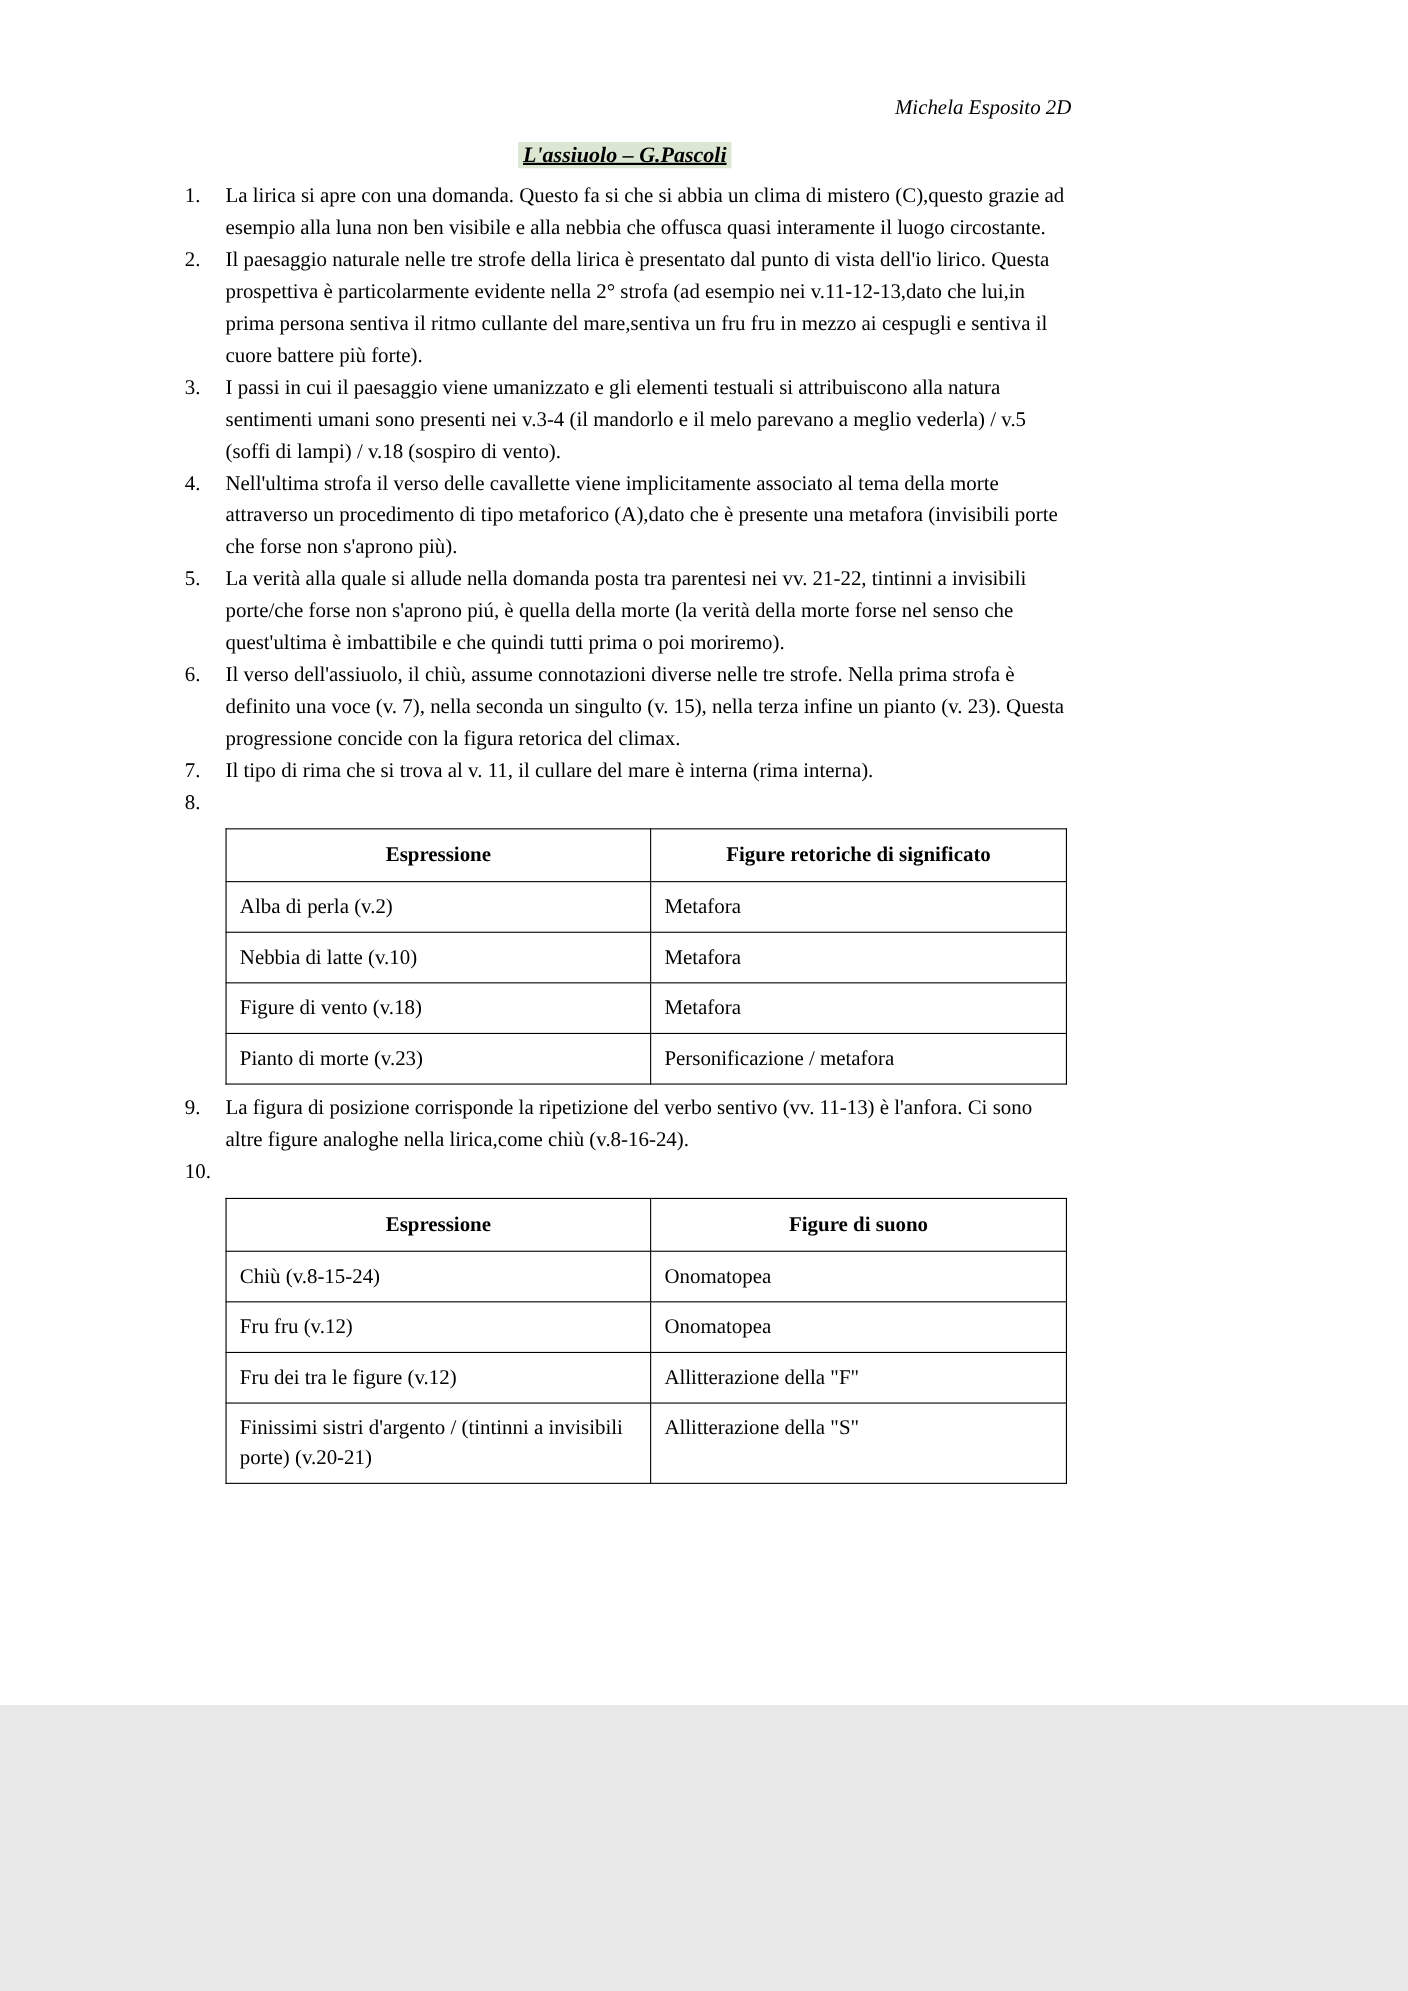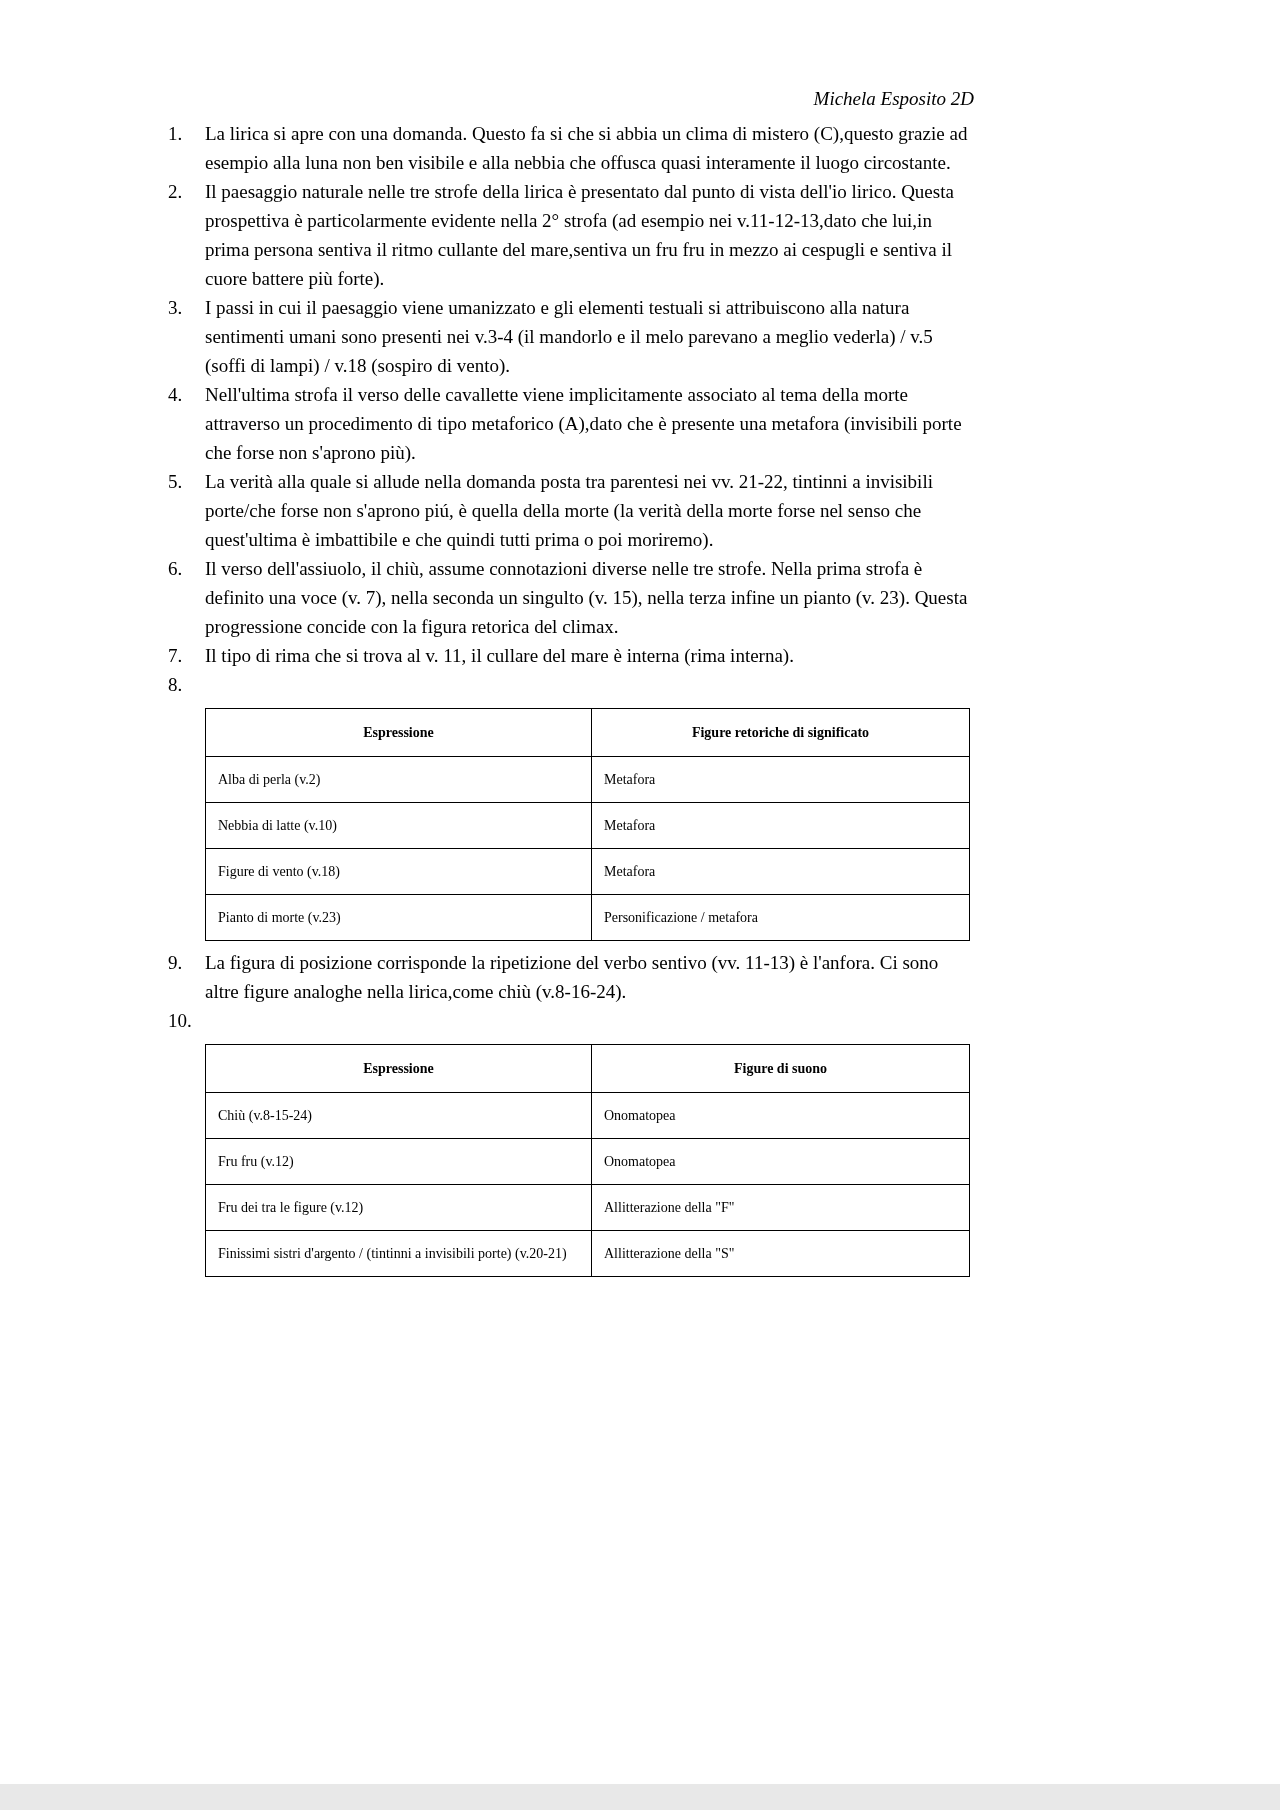--- a/index.html
+++ b/index.html
@@ -5,21 +5,21 @@
   * { box-sizing: border-box; }
   html, body { margin: 0; padding: 0; }
   body {
     background: #e8e8e8;
     font-family: "Liberation Serif", serif;
     color: #000;
   }
   .page {
     position: relative;
     width: 1280px;
-    height: 1784px;
+    height: 1550px;
     background: #ffffff;
     padding: 86px 0 0 168px;
     overflow: hidden;
   }
   .author {
     width: 806px;
     text-align: right;
     font-style: italic;
     font-size: 19px;
     line-height: 26px;
@@ -53,40 +53,43 @@
     border-collapse: collapse;
     table-layout: fixed;
     width: 764px;
     margin: 9px 0 7px 37px;
   }
   table.fig-table col.c1 { width: 386px; }
   table.fig-table col.c2 { width: 378px; }
   table.fig-table th,
   table.fig-table td {
     border: 1.5px solid #000;
-    font-size: 14px;
+    font-size: 19px;
     line-height: 27px;
     padding: 9px 12px;
     vertical-align: top;
     text-align: left;
     word-wrap: break-word;
   }
   table.fig-table th {
     font-weight: bold;
     text-align: center;
     padding: 10px 12px;
   }
 </style>
 </head>
 <body>
 
 <div class="page">
 
   <div class="author">Michela Esposito 2D</div>
 
+  <div class="title-row">
+    <span class="title-hl">L'assiuolo – G.Pascoli</span>
+  </div>
 
   <div class="list">
 
     <div class="li">
       <span class="li-num">1.</span>
       <span class="li-text">La lirica si apre con una domanda. Questo fa si che si abbia un clima di mistero (C),questo grazie ad esempio alla luna non ben visibile e alla nebbia che offusca quasi interamente il luogo circostante.</span>
     </div>
 
     <div class="li">
       <span class="li-num">2.</span>

